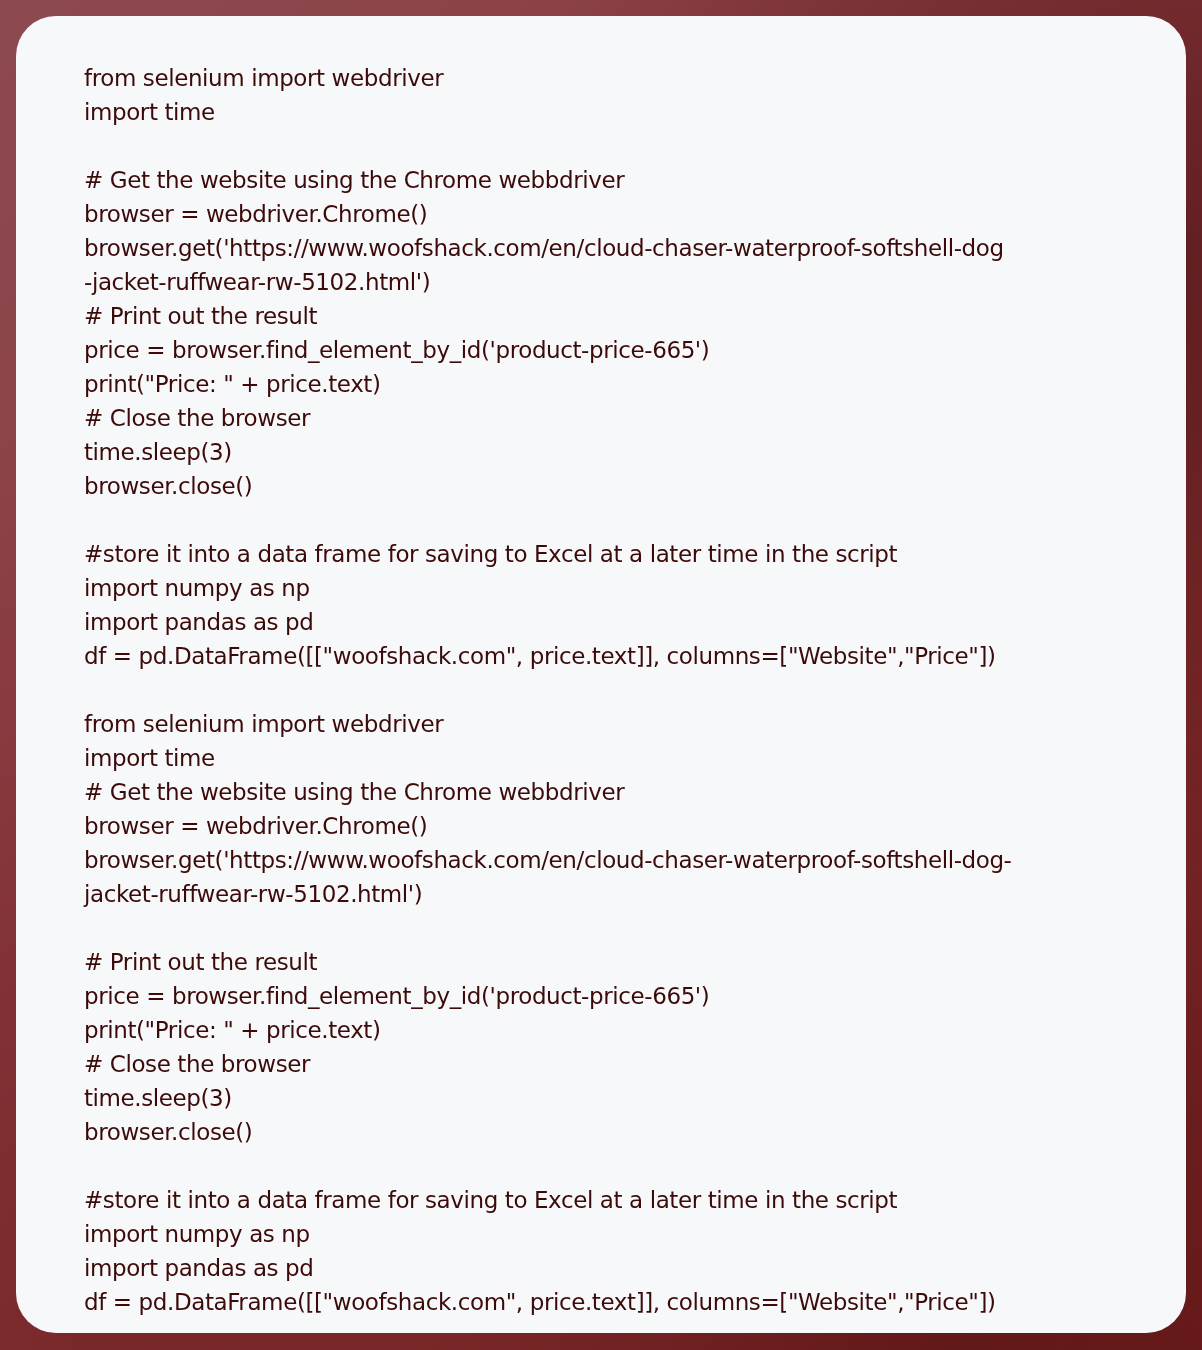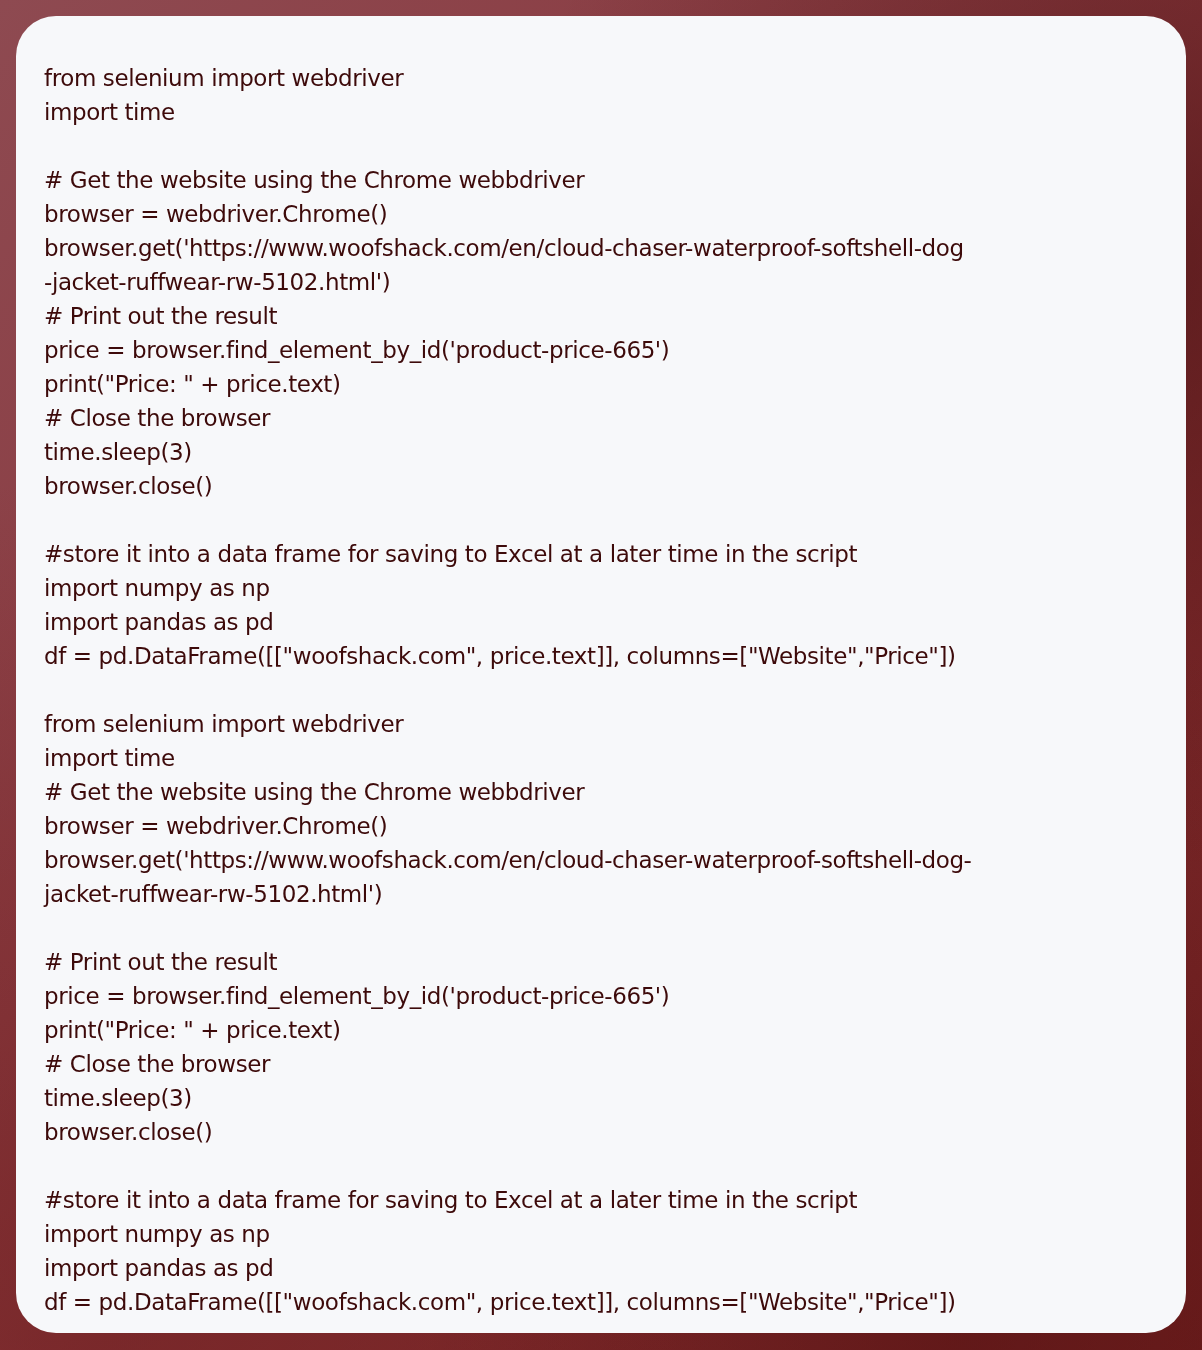--- a/index.html
+++ b/index.html
@@ -16,21 +16,21 @@
         radial-gradient(ellipse at 80% 98%, rgba(80,15,15,0.5), transparent 40%);
     }
     .card {
       position: absolute; left: 16px; top: 16px; width: 1170px; height: 1317px;
       background: #f7f8fa; border-radius: 40px;
       box-sizing: border-box; padding: 45px 0 0 28px;
     }
     .code {
       font-family: "DejaVu Sans", sans-serif;
       font-size: 23px; line-height: 34px; color: #3d0a0a;
-      letter-spacing: -0.4px; white-space: pre;
+      letter-spacing: -0.4px; white-space: pre; margin-left: 40px;
     }
     .line { height: 34px; }
   </style>
 </head>
 <body>
 
 <div class="bg-shade"></div>
 <div class="card">
   <div class="code" id="code"><div class="line">from selenium import webdriver</div><div class="line">import time</div><div class="line"></div><div class="line"># Get the website using the Chrome webbdriver</div><div class="line">browser = webdriver.Chrome()</div><div class="line">browser.get('https://www.woofshack.com/en/cloud-chaser-waterproof-softshell-dog</div><div class="line">-jacket-ruffwear-rw-5102.html')</div><div class="line"># Print out the result</div><div class="line">price = browser.find_element_by_id('product-price-665')</div><div class="line">print("Price: " + price.text)</div><div class="line"># Close the browser</div><div class="line">time.sleep(3)</div><div class="line">browser.close()</div><div class="line"></div><div class="line">#store it into a data frame for saving to Excel at a later time in the script</div><div class="line">import numpy as np</div><div class="line">import pandas as pd</div><div class="line">df = pd.DataFrame([["woofshack.com", price.text]], columns=["Website","Price"])</div><div class="line"></div><div class="line">from selenium import webdriver</div><div class="line">import time</div><div class="line"># Get the website using the Chrome webbdriver</div><div class="line">browser = webdriver.Chrome()</div><div class="line">browser.get('https://www.woofshack.com/en/cloud-chaser-waterproof-softshell-dog-</div><div class="line">jacket-ruffwear-rw-5102.html')</div><div class="line"></div><div class="line"># Print out the result</div><div class="line">price = browser.find_element_by_id('product-price-665')</div><div class="line">print("Price: " + price.text)</div><div class="line"># Close the browser</div><div class="line">time.sleep(3)</div><div class="line">browser.close()</div><div class="line"></div><div class="line">#store it into a data frame for saving to Excel at a later time in the script</div><div class="line">import numpy as np</div><div class="line">import pandas as pd</div><div class="line">df = pd.DataFrame([["woofshack.com", price.text]], columns=["Website","Price"])</div></div>
 </div>

